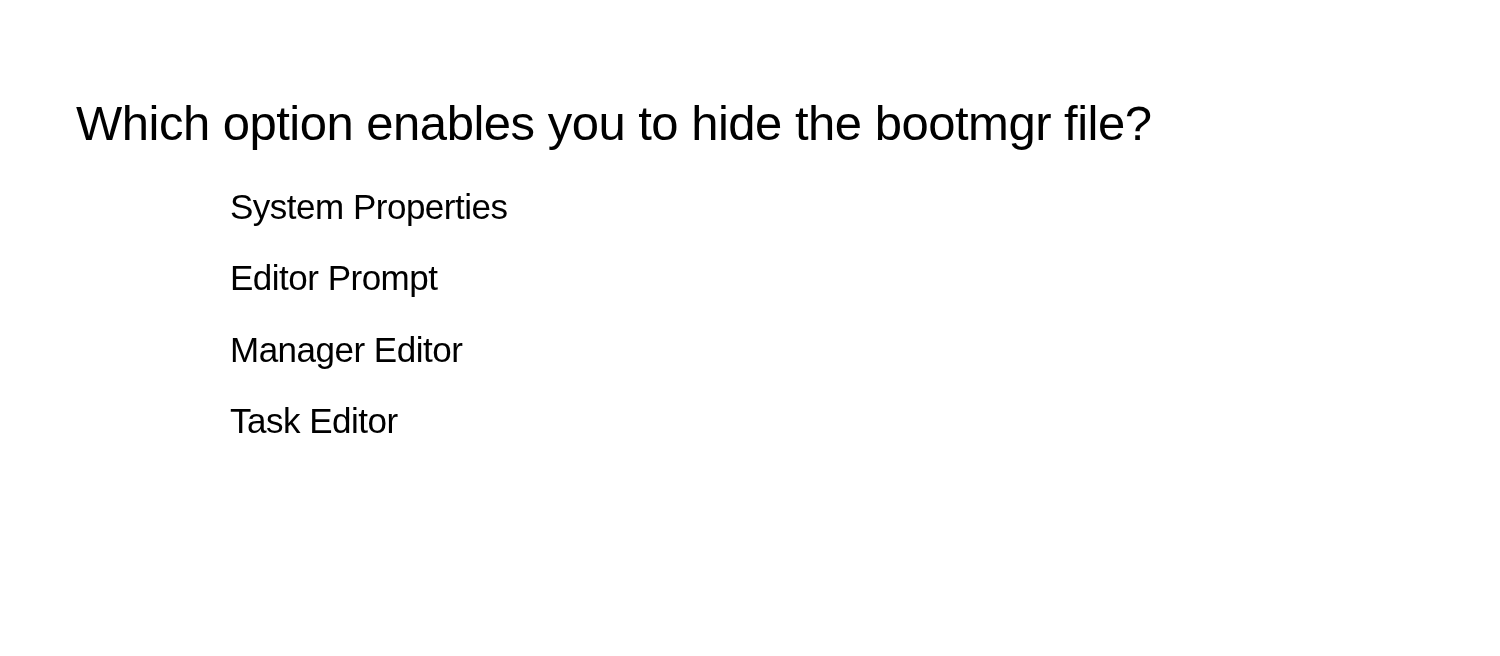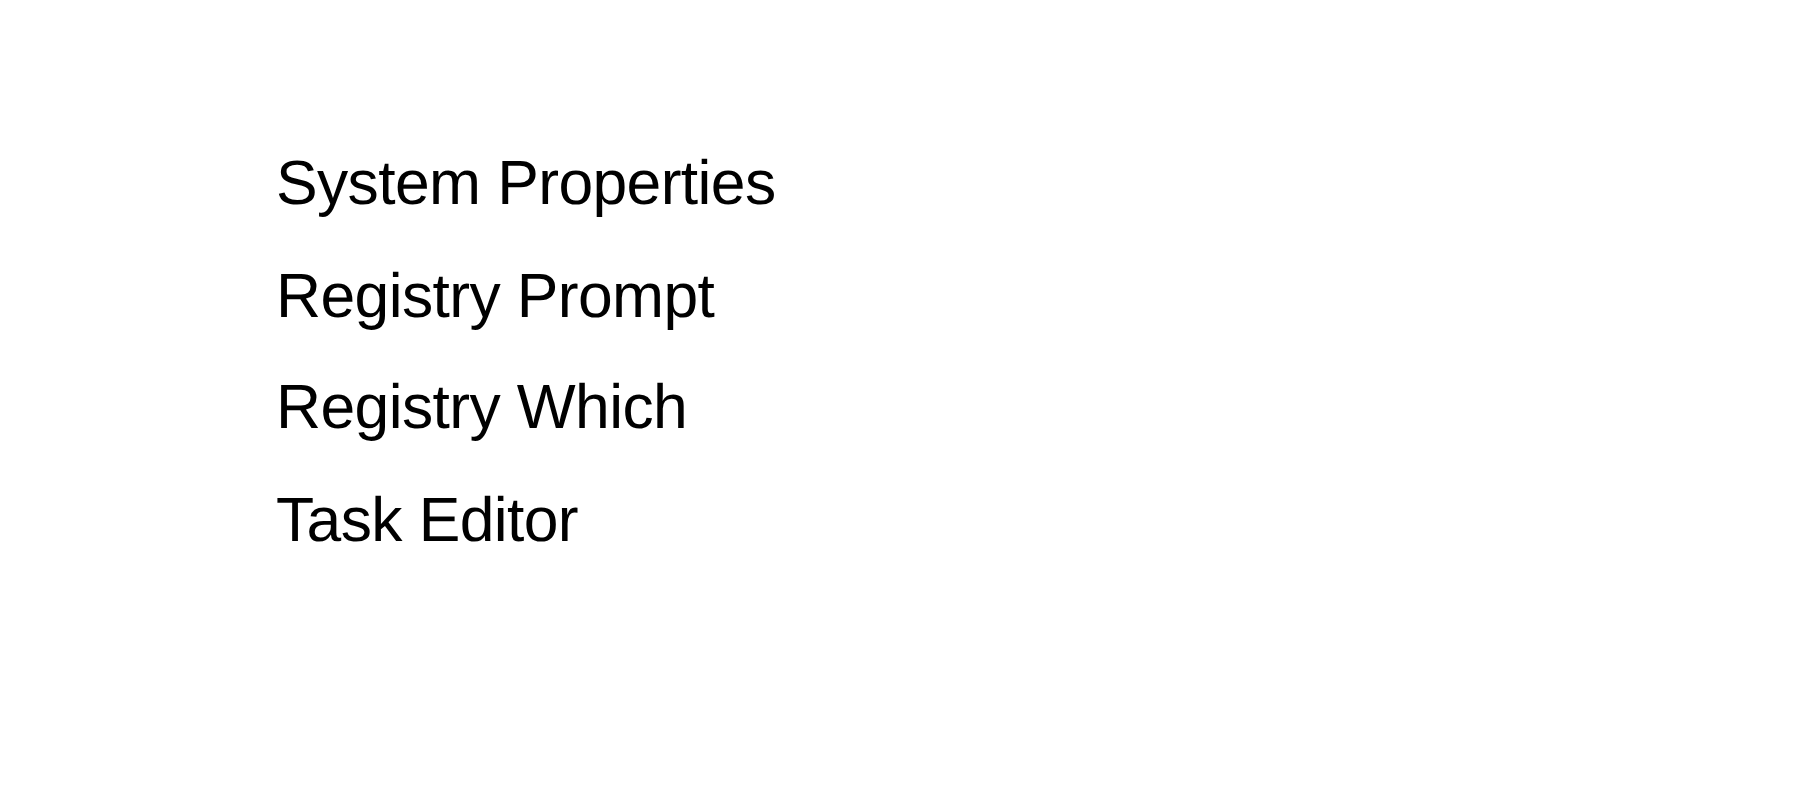--- a/index.html
+++ b/index.html
@@ -20,30 +20,31 @@
       font-size: 49px;
       font-weight: 400;
       line-height: 1.3;
       letter-spacing: -0.5px;
     }
     .options-list {
       margin-top: 28px;
       padding-left: 154px;
     }
     .option-item {
-      font-size: 52px;
+      font-size: 35px;
       font-weight: 400;
       line-height: 1.3;
       margin-bottom: 26px;
       letter-spacing: -0.5px;
     }
   </style>
 </head>
 <body>
 
 <div class="question-container">
+  <div class="question-text">Which option enables you to hide the bootmgr file?</div>
   <div class="options-list">
     <div class="option-item">System Properties</div>
-    <div class="option-item">Registry Prompt</div>
-    <div class="option-item">Registry Which</div>
+    <div class="option-item">Editor Prompt</div>
+    <div class="option-item">Manager Editor</div>
     <div class="option-item">Task Editor</div>
   </div>
 </div>
 
 </body></html>

